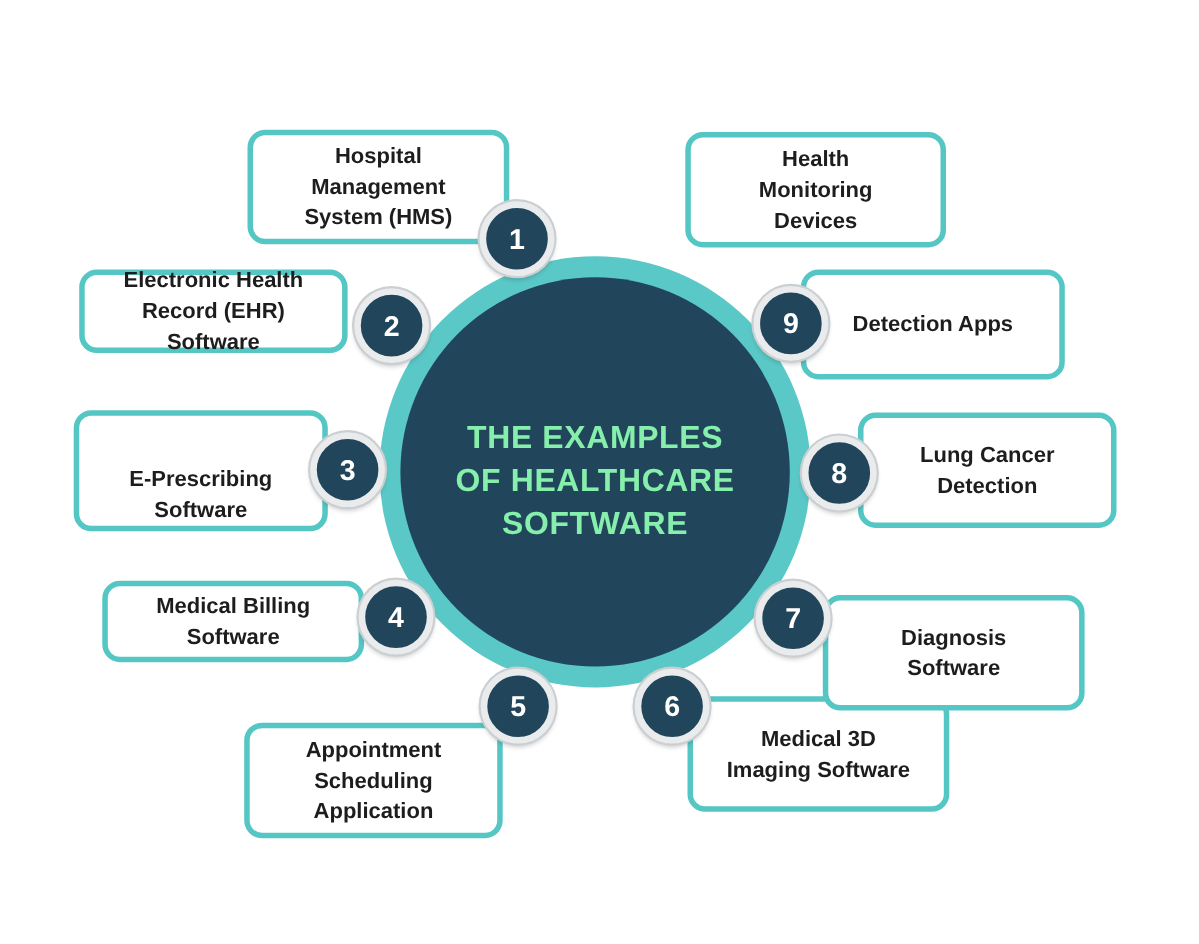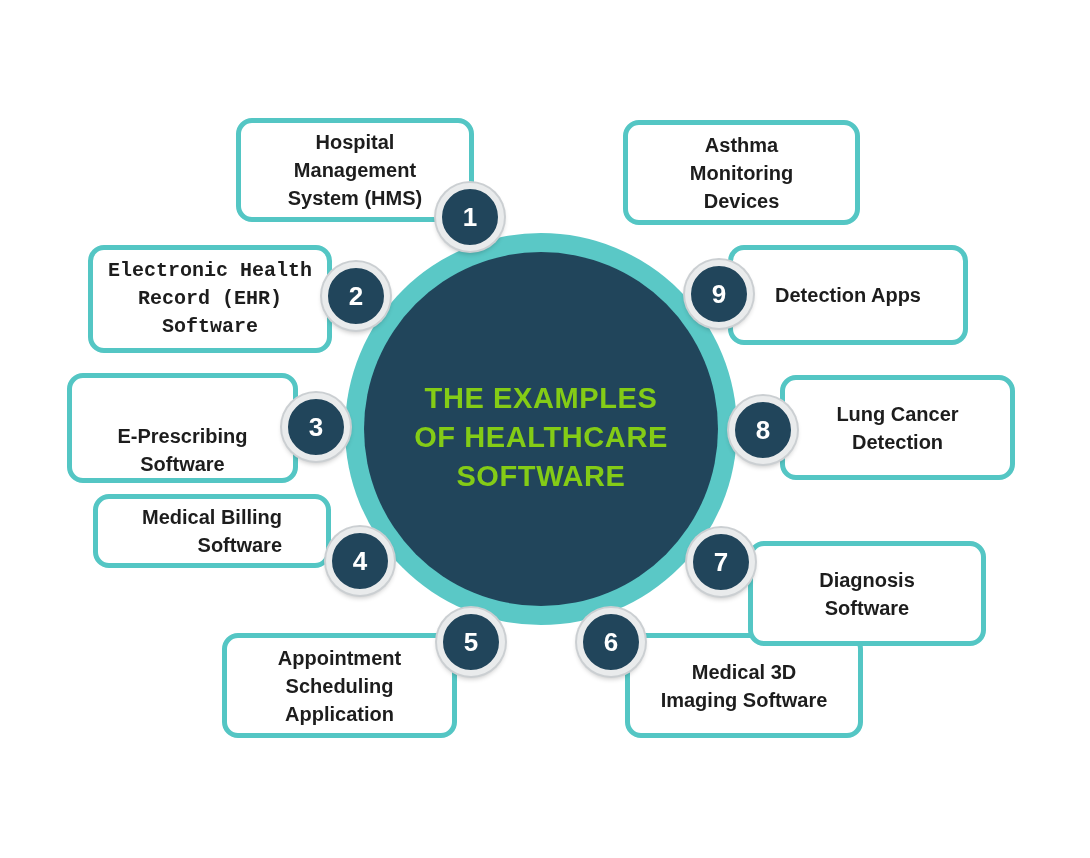--- a/index.html
+++ b/index.html
@@ -27,21 +27,21 @@
     background:var(--teal-ring);
     display:flex;align-items:center;justify-content:center;
   }
   .core{
     width:354px;height:354px;border-radius:50%;
     background:var(--navy);
     display:flex;align-items:center;justify-content:center;
   }
   .title{
     margin-top:16px;
-    color:#84cc16;
+    color:#86efac;
     font-size:29px;line-height:39px;font-weight:700;
     letter-spacing:0.6px;
     text-align:center;
     white-space:pre-line;
   }
 
   
   .box{
     position:absolute;
     box-sizing:border-box;
@@ -49,25 +49,25 @@
     border:5px solid var(--teal);
     border-radius:16px;
     display:flex;align-items:center;justify-content:center;
     text-align:center;
   }
   .box-label{
     color:var(--text);
     font-size:20px;line-height:28px;font-weight:700;
     white-space:pre-line;
   }
-  .b1 {left:236px;top:118px;width:238px;height:104px;}
-  .b2 {left:88px; top:245px;width:244px;height:108px;font-family:Liberation Mono, monospace;}
+  .b1 {left:225px;top:118px;width:238px;height:104px;}
+  .b2 {left:72px; top:245px;width:244px;height:76px;}
   .b3 {left:67px; top:373px;width:231px;height:110px;align-items:flex-end;}
-  .b4 {left:93px; top:494px;width:238px;height:74px;text-align:right;}
-  .b5 {left:222px;top:633px;width:235px;height:105px;}
+  .b4 {left:93px; top:528px;width:238px;height:74px;}
+  .b5 {left:222px;top:657px;width:235px;height:105px;}
   .b6 {left:625px;top:633px;width:238px;height:105px;}
   .b7 {left:748px;top:513px;width:238px;height:105px;margin-top:28px;}
   .b8 {left:780px;top:375px;width:235px;height:105px;}
   .b9 {left:728px;top:245px;width:240px;height:100px;}
   .b10{left:623px;top:120px;width:237px;height:105px;}
 
   
   .num{
     position:absolute;
     box-sizing:border-box;
@@ -136,21 +136,21 @@
 Software</span>
   </div>
   <div class="box b8">
     <span class="box-label">Lung Cancer
 Detection</span>
   </div>
   <div class="box b9">
     <span class="box-label">Detection Apps</span>
   </div>
   <div class="box b10">
-    <span class="box-label">Asthma
+    <span class="box-label">Health
 Monitoring
 Devices</span>
   </div>
 
   <div class="num c1">1</div>
   <div class="num c2">2</div>
   <div class="num c3">3</div>
   <div class="num c4">4</div>
   <div class="num c5">5</div>
   <div class="num c6">6</div>

